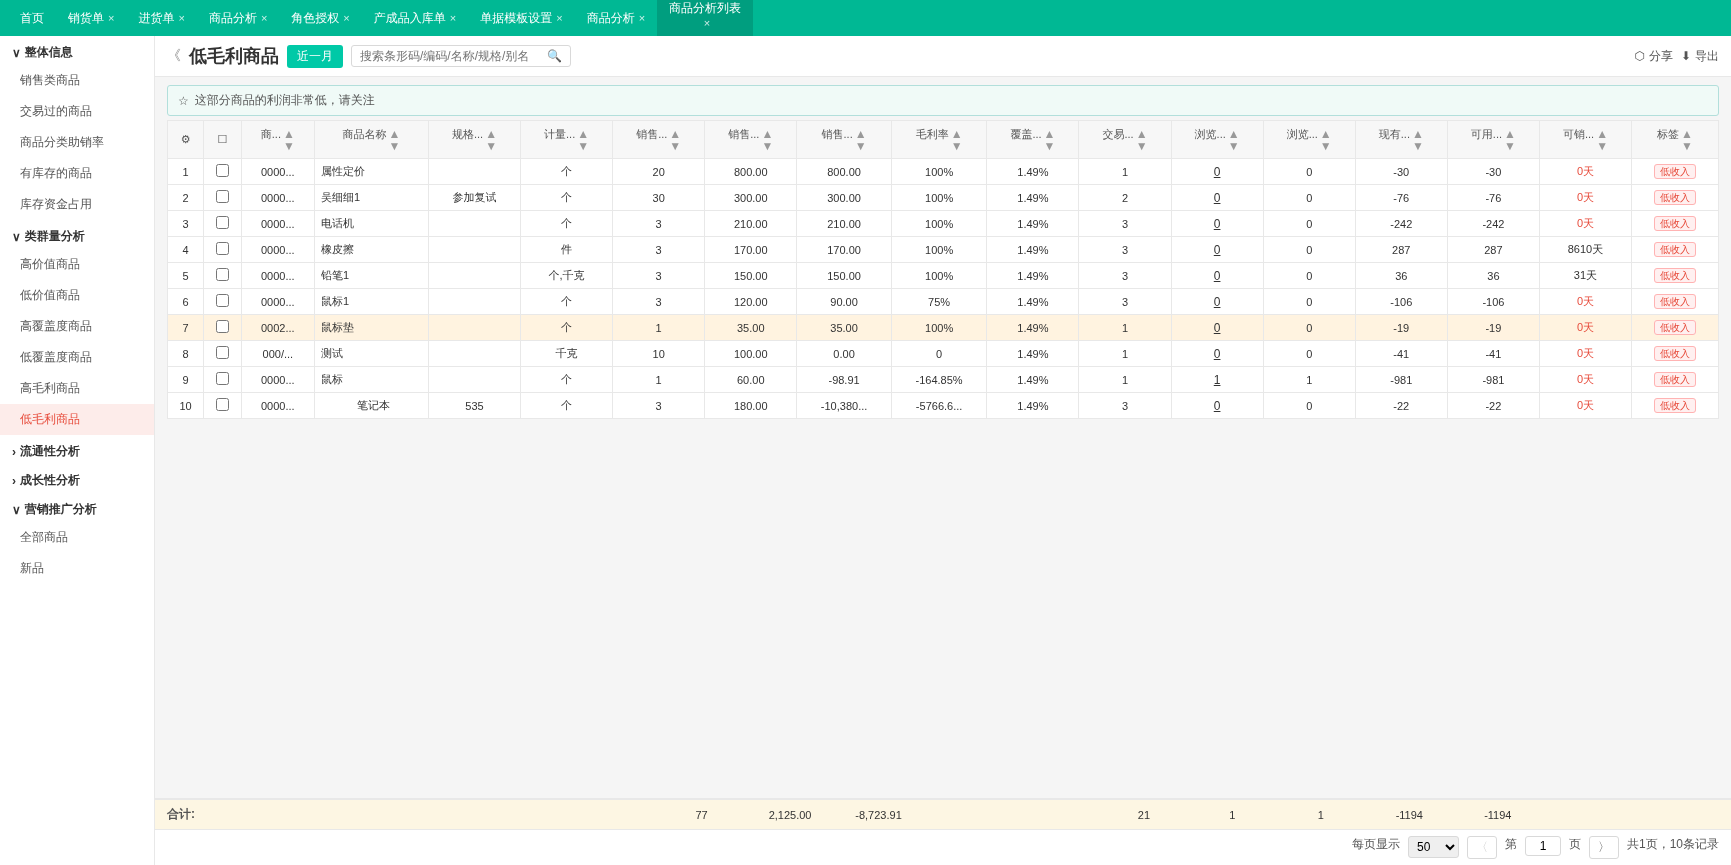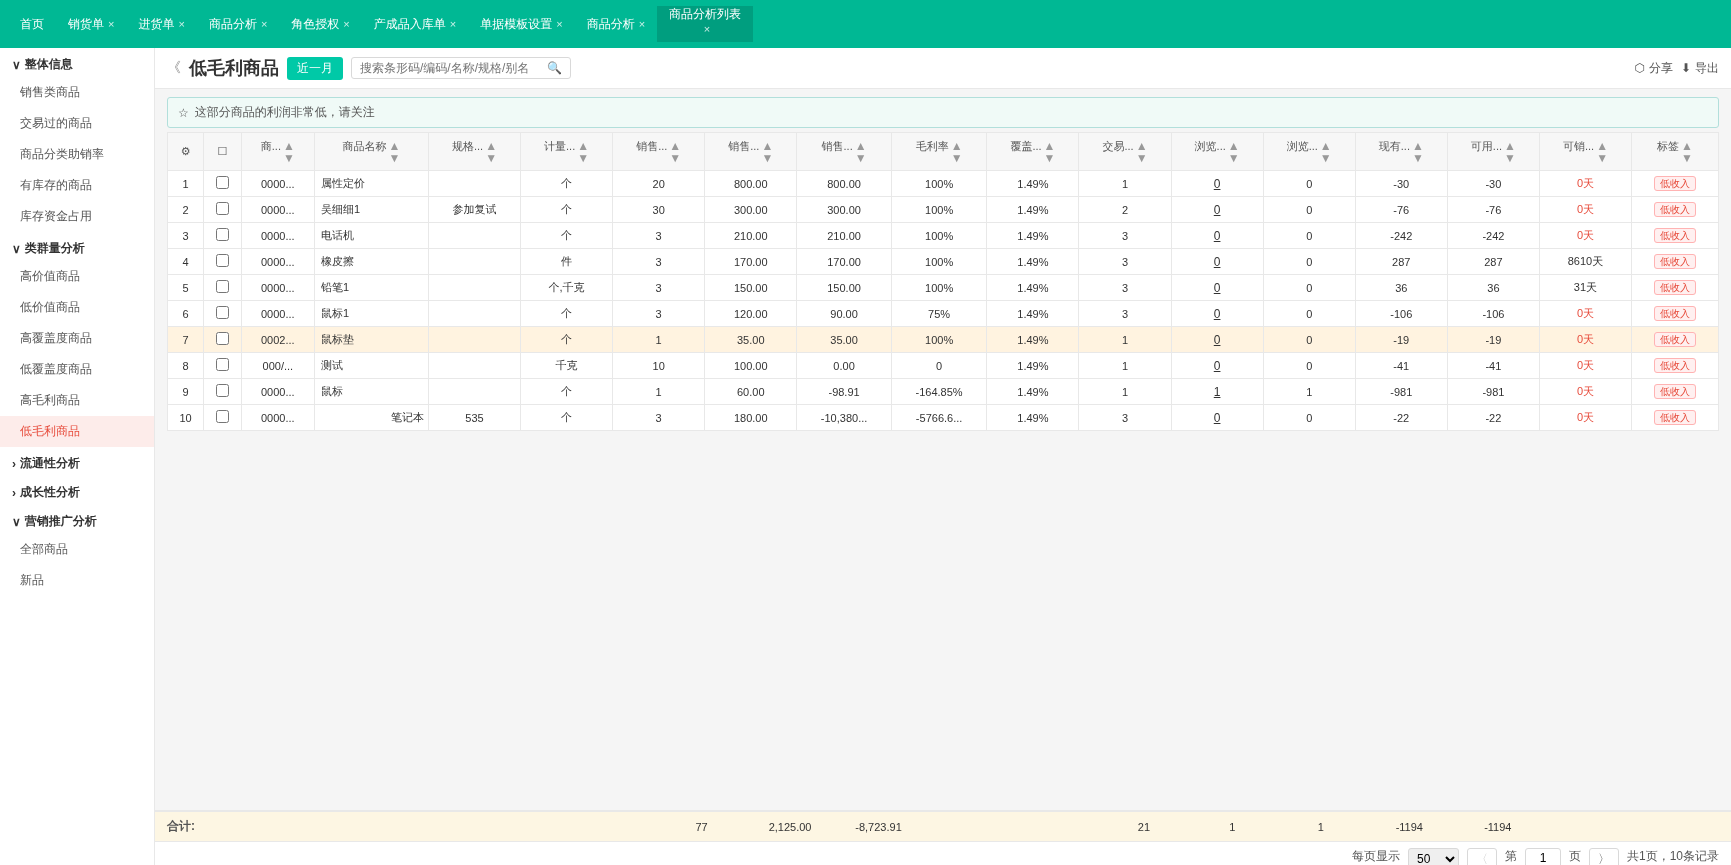--- a/index.html
+++ b/index.html
@@ -3,21 +3,21 @@
   <meta charset="utf-8">
   <style>
     * { box-sizing: border-box; margin: 0; padding: 0; font-family: 'Microsoft YaHei', Arial, sans-serif; font-size: 12px; }
     body { background: #f5f5f5; overflow: hidden; }
 
     
     .top-nav {
       background: #00b894;
       display: flex;
       align-items: center;
-      height: 48px;
+      height: 36px;
       padding: 0 8px;
       color: #fff;
     }
     .top-nav .nav-item {
       padding: 0 12px;
       height: 36px;
       display: flex;
       align-items: center;
       cursor: pointer;
       white-space: nowrap;
@@ -612,21 +612,21 @@
       <td>1</td>
       <td>-981</td>
       <td>-981</td>
       <td style="color:#e74c3c">0天</td>
       <td><span class="tag-badge">低收入</span></td>
     </tr>
             <tr>
       <td>10</td>
       <td><input type="checkbox" style=""></td>
       <td>0000...</td>
-      <td style="text-align:right;padding-left:8px;">笔记本</td>
+      <td style="text-align:center;padding-left:8px;">笔记本</td>
       <td>535</td>
       <td>个</td>
       <td>3</td>
       <td>180.00</td>
       <td>-10,380...</td>
       <td>-5766.6...</td>
       <td>1.49%</td>
       <td>3</td>
       <td><span class="link-underline">0</span></td>
       <td>0</td>

